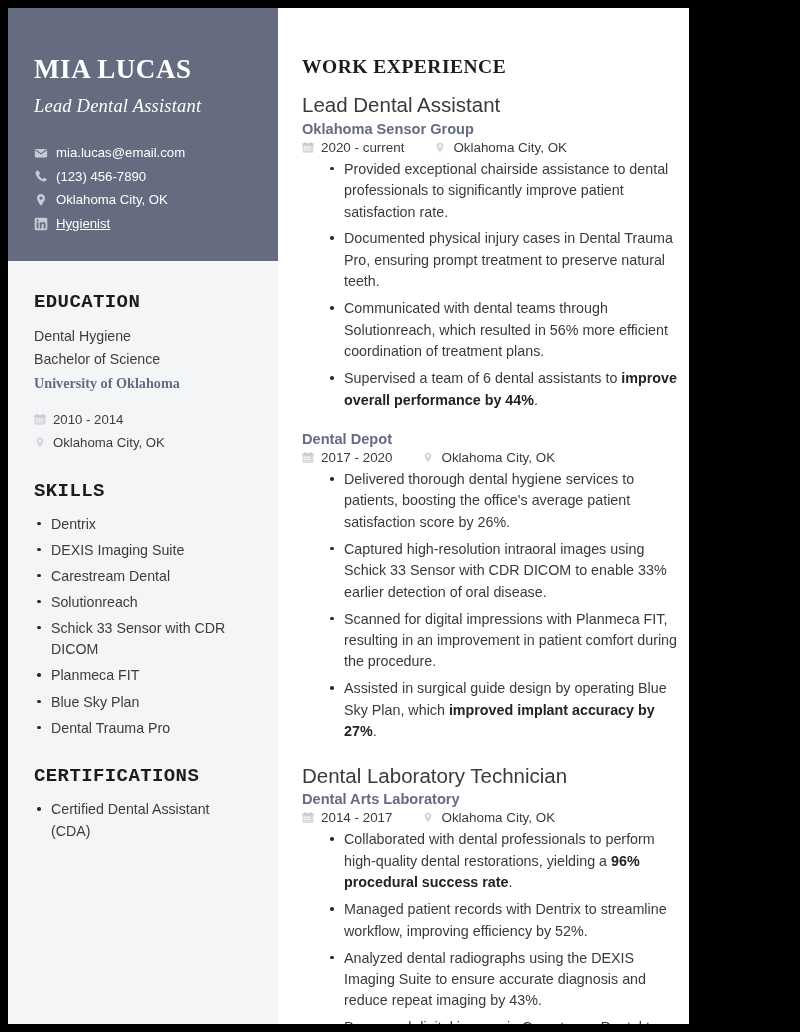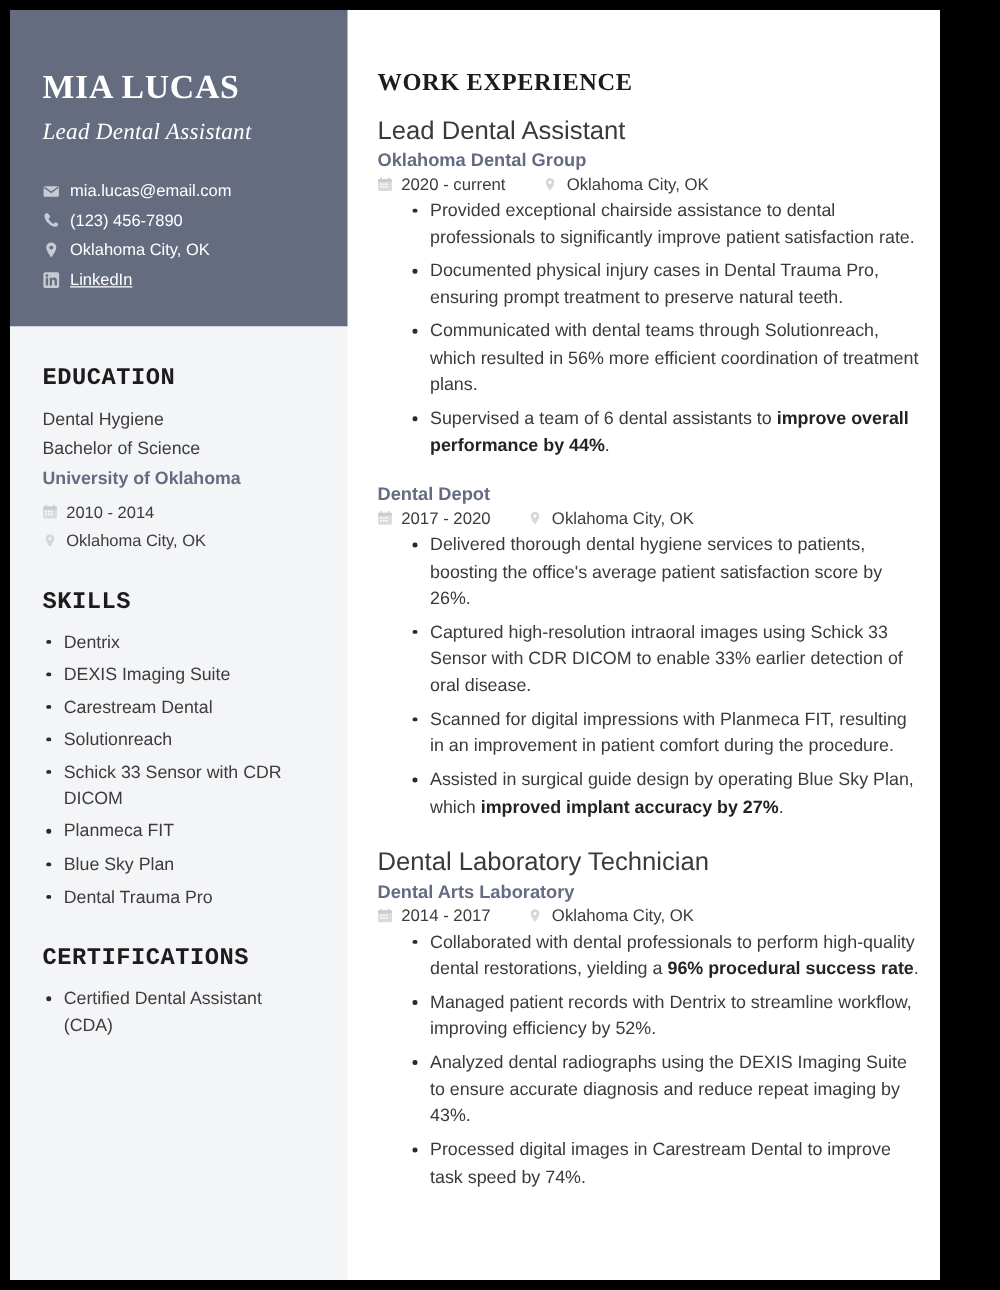--- a/index.html
+++ b/index.html
@@ -9,21 +9,21 @@
     width: 800px;
     height: 1032px;
     background: #000000;
     font-family: "Liberation Sans", sans-serif;
   }
 
   .page {
     position: absolute;
     left: 8px;
     top: 8px;
-    width: 744px;
+    width: 681px;
     height: 1016px;
     background: #ffffff;
     display: flex;
     overflow: hidden;
   }
 
   
   .sidebar {
     width: 270px;
     flex: 0 0 270px;
@@ -98,21 +98,22 @@
     font-size: 14.2px;
     color: #3c3c3e;
     line-height: 1.65;
   }
 
   .edu-school {
     font-size: 14.2px;
     font-weight: bold;
     color: #646b82;
     line-height: 1.65;
-    margin-bottom: 4px;
+    margin-bottom: 14px;
+    font-family: Liberation Serif, serif;
   }
 
   .meta-row {
     display: flex;
     align-items: center;
     gap: 7px;
     font-size: 13.2px;
     color: #3c3c3e;
     margin-top: 2px;
     line-height: 1.6;
@@ -260,21 +261,21 @@
 
         <div class="contact-row">
           <span class="ico">
             <svg width="14" height="14" viewBox="0 0 16 16">
                 <rect x="0.8" y="0.8" width="14.4" height="14.4" rx="1.6" fill="#c9cbd4"></rect>
                 <rect x="3" y="6" width="2.1" height="7" fill="#656c80"></rect>
                 <circle cx="4.05" cy="4" r="1.25" fill="#656c80"></circle>
                 <path d="M6.6 6h2v1c.5-.8 1.3-1.2 2.2-1.2 1.6 0 2.4 1 2.4 2.9V13h-2.1V9.2c0-1-.4-1.5-1.2-1.5-.8 0-1.2.5-1.2 1.5V13H6.6z" fill="#656c80"></path>
               </svg>
           </span>
-          <a class="linkedin-link" href="#">LinkedIn</a>
+          <a class="linkedin-link" href="#">Hygienist</a>
         </div>
 
       </div>
     </div>
 
     <div class="sidebar-body">
 
       <section class="sb-block">
         <h2 class="sb-heading">EDUCATION</h2>
         <div class="edu-line">Dental Hygiene</div>
@@ -333,21 +334,21 @@
 
     </div>
   </aside>
 
   <main class="main">
     <h2 class="main-heading">WORK EXPERIENCE</h2>
 
     <div id="jobs-container">
         <section class="job">
           <h3 class="job-role">Lead Dental Assistant</h3>
-          <div class="job-company">Oklahoma Dental Group</div>
+          <div class="job-company">Oklahoma Sensor Group</div>
           <div class="job-meta">
             <span class="seg date">
               <span class="ico">
                 <svg width="12" height="13" viewBox="0 0 14 14">
                   <rect x="0.6" y="2" width="12.8" height="11.2" rx="1.2" fill="#d8dade"></rect>
                   <rect x="0.6" y="2" width="12.8" height="2.6" fill="#c9cbd1"></rect>
                   <rect x="2.8" y="0.4" width="1.3" height="2.6" rx="0.5" fill="#c9cbd1"></rect>
                   <rect x="9.9" y="0.4" width="1.3" height="2.6" rx="0.5" fill="#c9cbd1"></rect>
                   <g fill="#ffffff">
                     <rect x="2.4" y="6" width="1.7" height="1.5"></rect>

